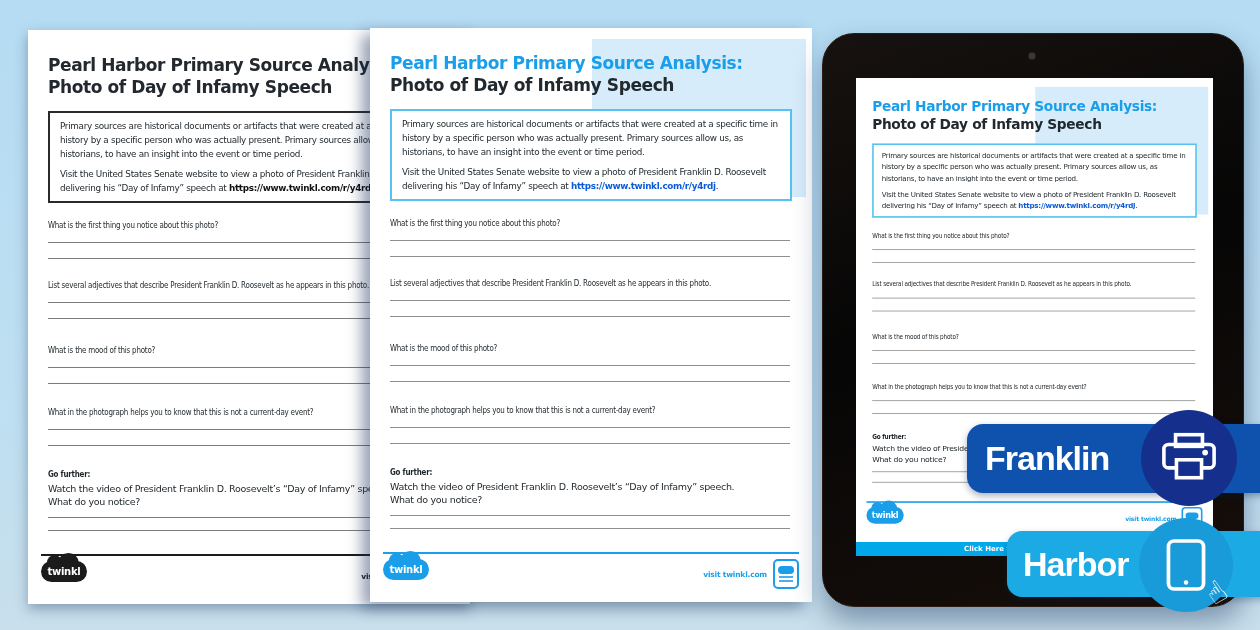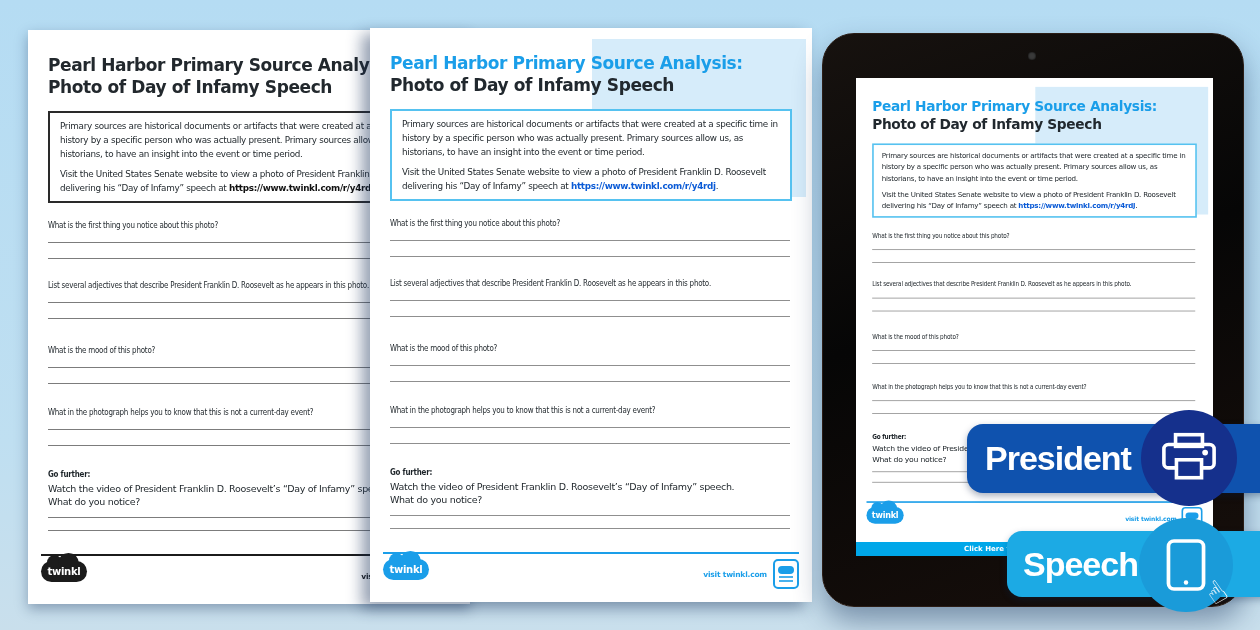--- a/index.html
+++ b/index.html
@@ -232,34 +232,34 @@
         <span class="s-line"></span>
       </span>
     </div>
   </div>
 </div>
     <div class="tab-bar">Click Here for</div>
   </div>
 </div>
 
 <div class="badge badge-printable">
-  <span>President</span>
+  <span>Franklin</span>
 </div>
 <div class="circle circle-print">
   <svg width="58" height="52" viewBox="0 0 64 58">
     <g fill="none" stroke="#ffffff" stroke-width="4">
       <rect x="17" y="3" width="30" height="13"></rect>
       <rect x="4" y="14" width="56" height="26" rx="5"></rect>
       <circle cx="50" cy="23" r="3.2" fill="#ffffff" stroke="none"></circle>
       <rect x="18" y="31" width="28" height="20" fill="#15308c"></rect>
     </g>
   </svg>
 </div>
 <div class="badge badge-digital">
-  <span>Speech</span>
+  <span>Harbor</span>
 </div>
 <div class="circle circle-digital">
   <svg width="48" height="56" viewBox="0 0 52 60">
     <g fill="none" stroke="#ffffff" stroke-width="4">
       <rect x="7" y="4" width="38" height="52" rx="6"></rect>
       <circle cx="26" cy="49" r="2.4" fill="#ffffff" stroke="none"></circle>
     </g>
   </svg>
   <span class="hand">☝</span>
 </div>

